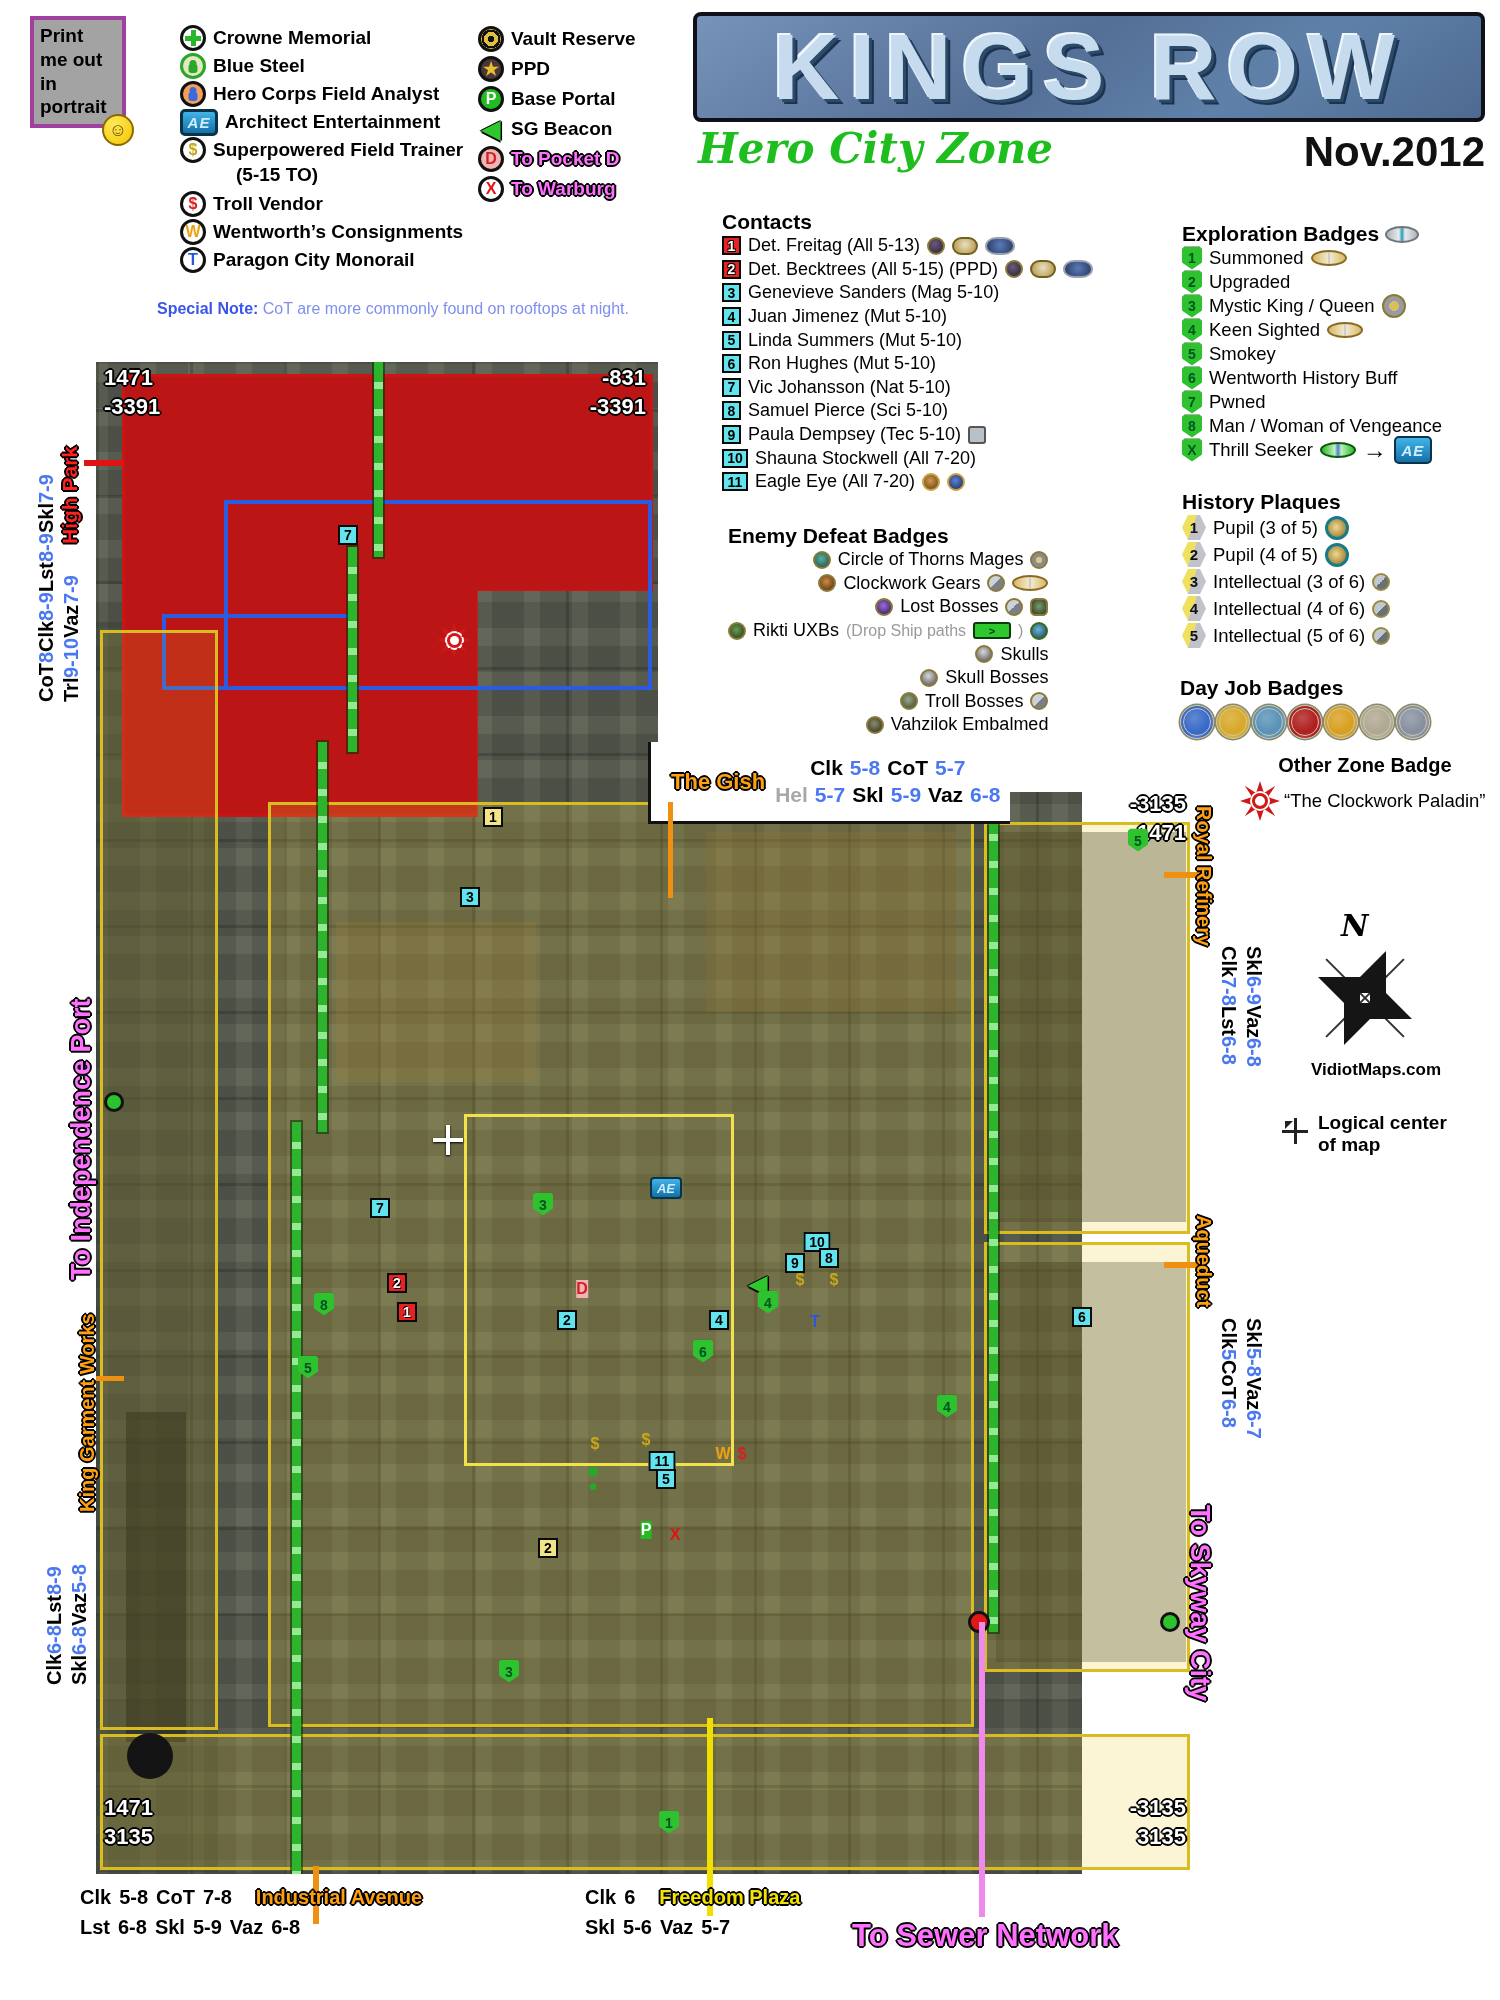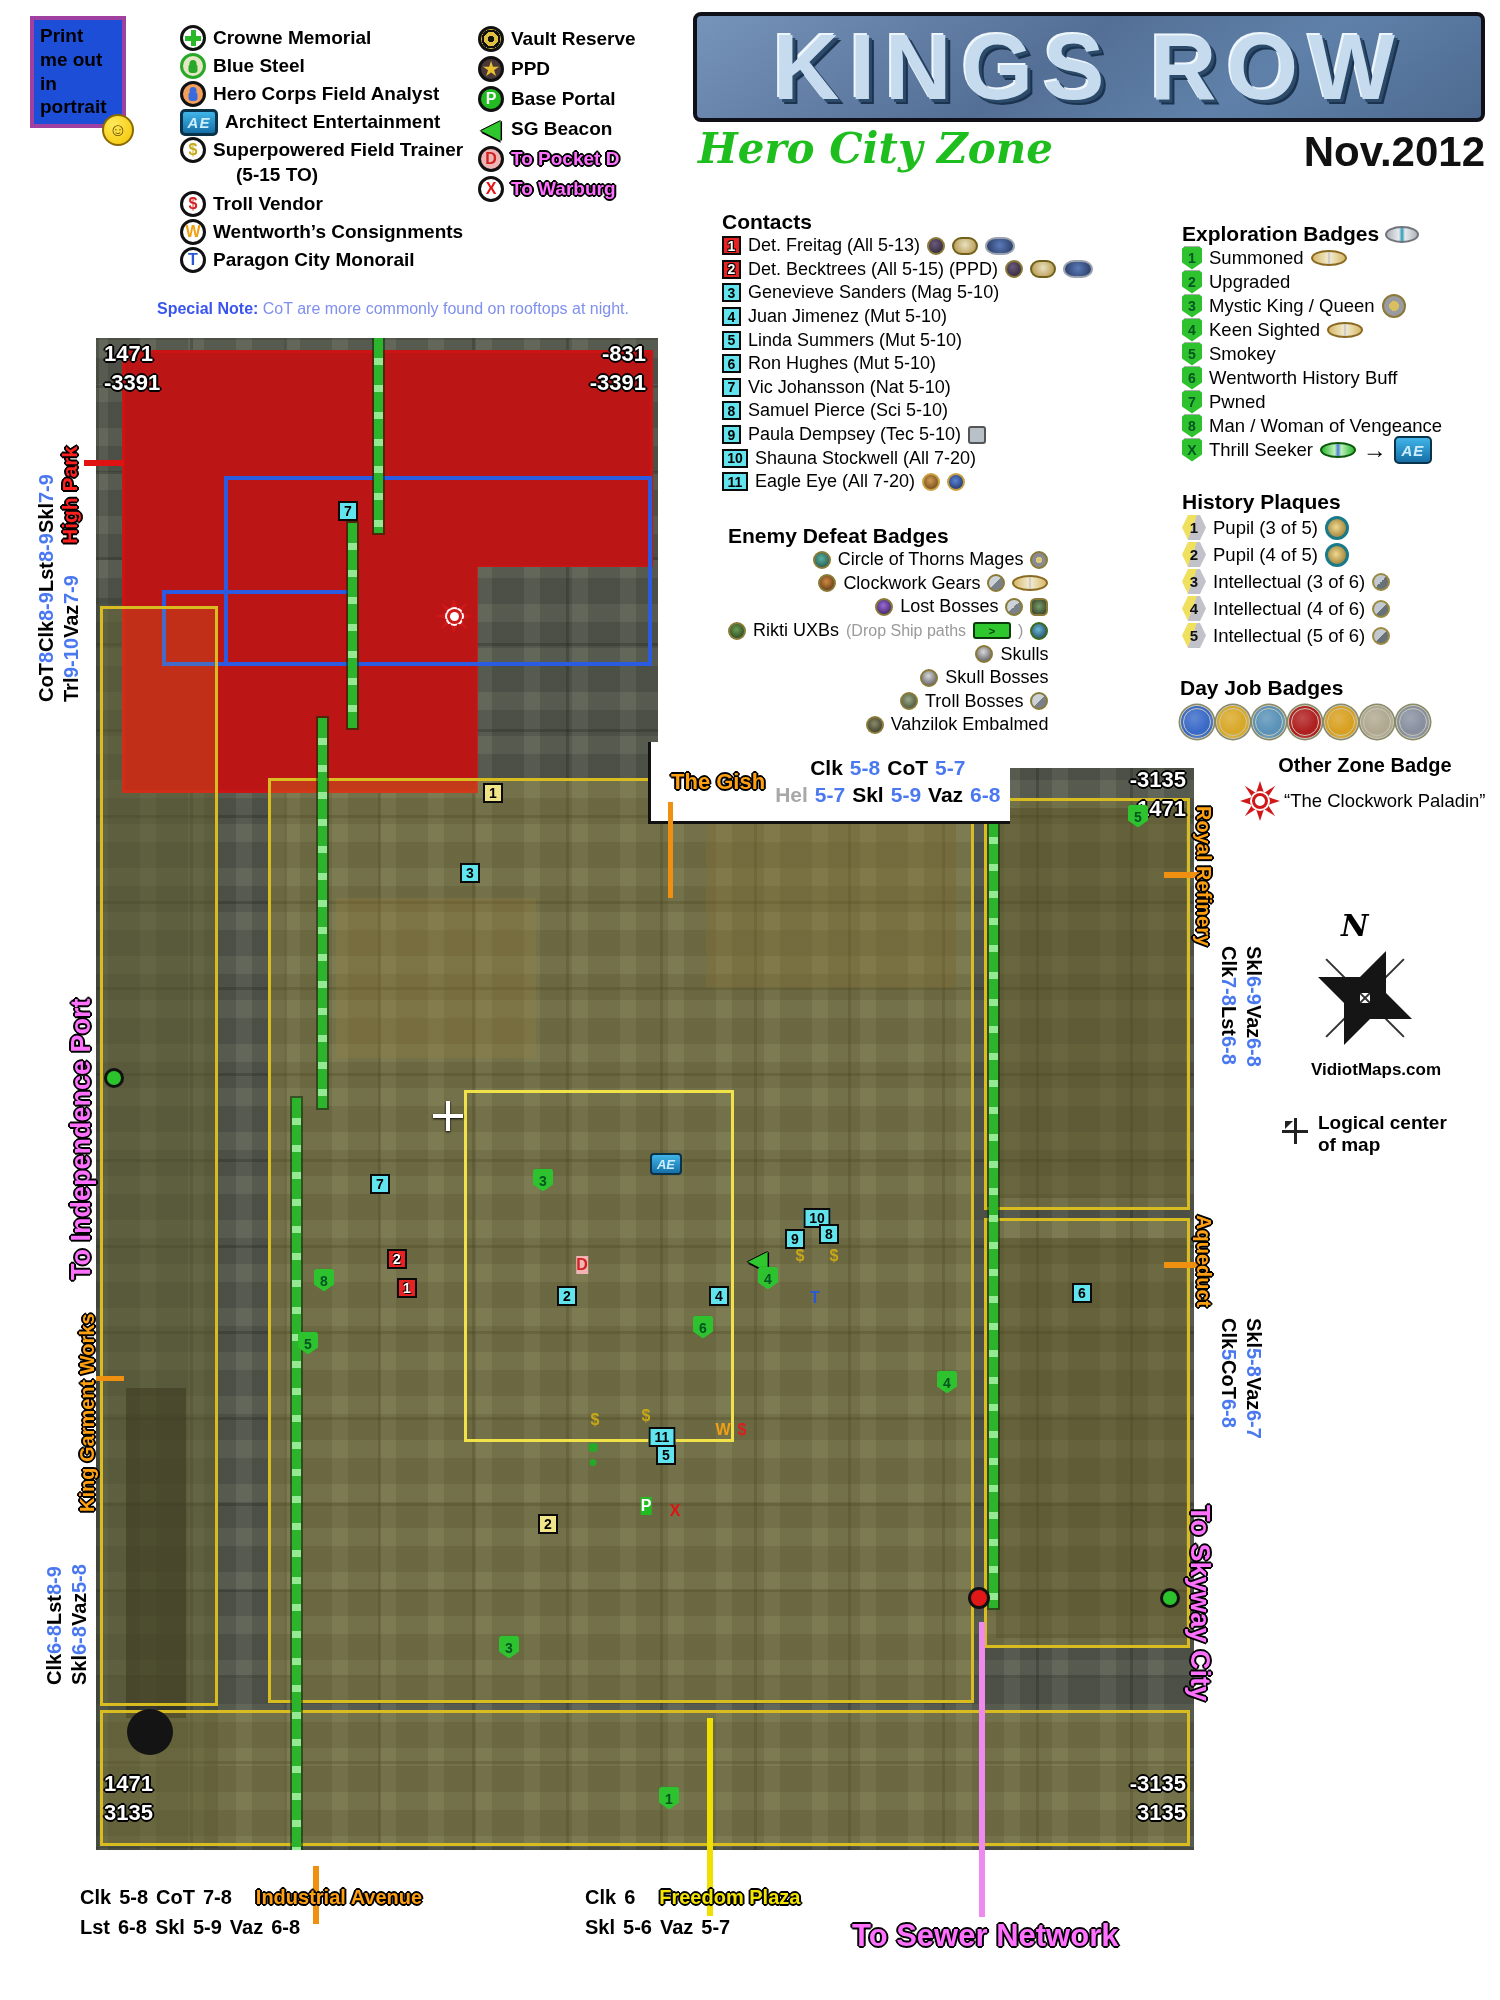--- a/index.html
+++ b/index.html
@@ -2,21 +2,21 @@
 <html><head>
 <meta charset="utf-8">
 <style>
   html,body{margin:0;padding:0;background:#888;}
   #page{position:relative;width:1500px;height:2000px;background:#fff;overflow:hidden;
         font-family:"Liberation Sans",sans-serif;color:#000;}
   .abs{position:absolute;}
   .oT{text-shadow:-2px 0 #000,2px 0 #000,0 -2px #000,0 2px #000,-1px -1px #000,1px 1px #000,1px -1px #000,-1px 1px #000;}
   .oTw{text-shadow:-2px 0 #000,2px 0 #000,0 -2px #000,0 2px #000,-1px -1px #000,1px 1px #000,1px -1px #000,-1px 1px #000;}
   
-  #print-box{left:30px;top:16px;width:96px;height:112px;border:4px solid #a040a0;background:#1d4ed8;
+  #print-box{left:30px;top:16px;width:96px;height:112px;border:4px solid #a040a0;background:#a3a3a3;
              font-size:19px;font-weight:bold;line-height:1.25;padding:4px 6px;box-sizing:border-box;}
   #smiley{left:102px;top:114px;width:28px;height:28px;border-radius:50%;background:radial-gradient(circle at 35% 30%,#ffe95a,#f4c500);
           border:2px solid #8a6a00;display:flex;align-items:center;justify-content:center;color:#6b4e00;font-size:18px;font-weight:bold;}
   .leg{display:flex;flex-direction:column;}
   .leg-row{display:flex;align-items:center;height:28px;gap:7px;}
   .leg-lbl{font-size:19px;font-weight:bold;white-space:nowrap;}
   .leg-lbl.pink{color:#ff70ff;}
   .leg-sub{font-size:19px;font-weight:bold;margin-left:56px;height:26px;}
   #legend-left{left:180px;top:24px;}
   #legend-right{left:478px;top:24px;}
@@ -122,27 +122,27 @@
   .cp-arm{position:absolute;width:42px;height:42px;background:#151515;}
   .cp-line{position:absolute;left:5px;top:59px;width:110px;height:2px;background:#333;}
   #compass-n{left:1341px;top:908px;font-family:"DejaVu Serif",serif;font-style:italic;font-size:30px;font-weight:bold;}
   #watermark{left:1296px;top:1060px;width:160px;text-align:center;font-size:17px;font-weight:bold;}
   #logical{left:1282px;top:1112px;display:flex;gap:10px;align-items:flex-start;}
   #logical .mini{width:26px;height:26px;position:relative;margin-top:6px;}
   #logical .mini::before{content:"";position:absolute;inset:0;background:linear-gradient(#222,#222) 50% 50%/3px 26px no-repeat,linear-gradient(#222,#222) 50% 50%/26px 3px no-repeat;}
   #logical .mini::after{content:"";position:absolute;left:3px;top:3px;width:8px;height:8px;background:#222;clip-path:polygon(0 0,100% 0,0 100%);}
   #logical .txt{font-size:19px;font-weight:bold;line-height:1.15;}
   
-  #map{left:96px;top:338px;width:1098px;height:1512px;background-color:#62675a;
+  #map{left:96px;top:362px;width:974px;height:1512px;background-color:#62675a;
     background-image:
       repeating-linear-gradient(90deg,rgba(25,28,22,.25) 0 3px,transparent 3px 94px),
       repeating-linear-gradient(0deg,rgba(25,28,22,.25) 0 3px,transparent 3px 86px),
       repeating-linear-gradient(90deg,transparent 0 12px,rgba(0,0,0,.12) 12px 44px,transparent 44px 48px),
       repeating-linear-gradient(0deg,transparent 0 14px,rgba(0,0,0,.12) 14px 40px,transparent 40px 44px);
-    clip-path:polygon(0 0,562px 0,562px 430px,1098px 430px,1098px 1512px,0 1512px);}
+    clip-path:polygon(0 0,562px 0,562px 430px,1098px 430px,1098px 1512px,0 1512px);padding-left:12px;}
   .patch{position:absolute;z-index:1;}
   .zone{position:absolute;box-sizing:border-box;z-index:2;}
   .zr-outer{left:26px;top:12px;width:531px;height:443px;background:#cc1414;clip-path:polygon(0 0,100% 0,100% 49%,67% 49%,67% 100%,0 100%);}
   .zr-inner{left:3px;top:3px;width:525px;height:437px;background:rgba(150,25,25,.30);clip-path:polygon(0 0,100% 0,100% 48.6%,66.9% 48.6%,66.9% 100%,0 100%);position:absolute;}
   .zb{border:4px solid #2b5be0;}
   .zy{background:rgba(235,205,50,.20);border:3px solid #d8bc20;}
   .gline{position:absolute;width:9px;background:#2cb42c;box-shadow:0 0 0 2px rgba(0,50,0,.55);z-index:3;
     background-image:repeating-linear-gradient(180deg,transparent 0 20px,#93ea93 20px 27px);}
   .corner{position:absolute;z-index:5;color:#fff;font-size:22px;font-weight:bold;line-height:1.3;}
   .mk{position:absolute;transform:translate(-50%,-50%);display:flex;align-items:center;justify-content:center;

